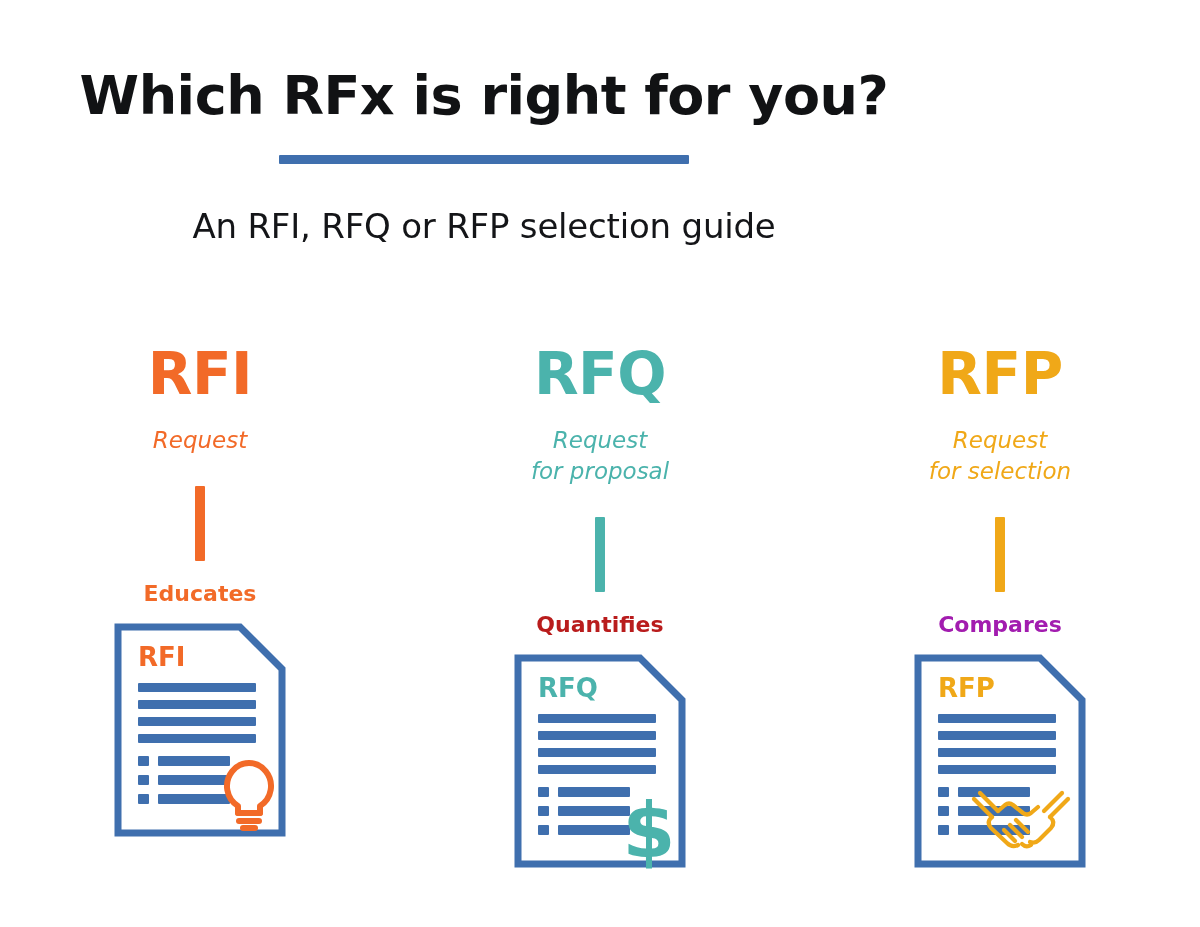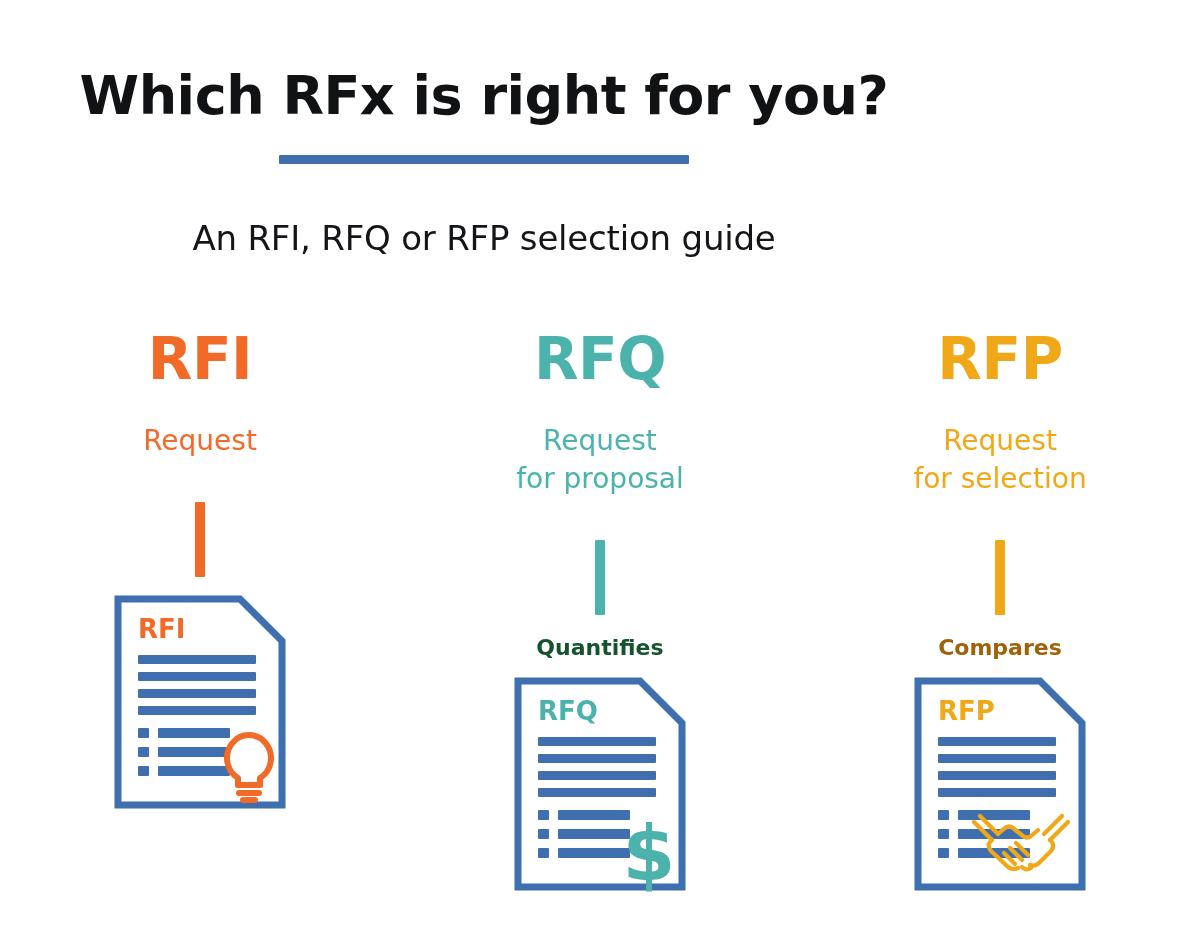--- a/index.html
+++ b/index.html
@@ -33,57 +33,58 @@
     line-height: 1.1;
   }
   .title-rule {
     width: 410px;
     height: 9px;
     background: #3f6fae;
     margin: 30px auto 0 auto;
     border-radius: 1px;
   }
   .page-subtitle {
-    margin: 16px;
+    margin: 4px;
     padding-top: 38px;
     font-size: 34px;
     font-weight: 400;
     color: #141518;
     letter-spacing: -0.2px;
   }
 
   
   .columns {
     position: absolute;
-    top: 330px;
+    top: 345px;
     left: 0;
     width: 1200px;
     display: flex;
     justify-content: flex-start;
   }
   .column {
     width: 400px;
     display: flex;
     flex-direction: column;
     align-items: center;
   }
   .col-acronym {
     font-size: 58px;
     font-weight: 700;
     line-height: 1;
     letter-spacing: -0.5px;
     margin: 0;
   }
   .col-expansion {
-    margin: 16px;
+    margin: 4px;
     padding-top: 18px;
-    font-size: 28px;
+    font-size: 23px;
     font-weight: 400;
     line-height: 1.35;
     text-align: center;
+    font-style: italic;
   }
   .connector {
     width: 10px;
     height: 75px;
     margin-top: 26px;
     border-radius: 1px;
   }
   .col-verb {
     margin: 0;
     padding-top: 22px;
@@ -115,20 +116,21 @@
 </div>
 
 <div class="columns">
 
   <div class="column">
     <div class="col-acronym" style="color: rgb(242, 106, 40);">RFI</div>
     <div class="col-expansion" style="color: rgb(242, 106, 40);">
       <span>Request</span><br>
     </div>
     <div class="connector" style="background: rgb(242, 106, 40);"></div>
+    <div class="col-verb" style="color: rgb(242, 106, 40);">Educates</div>
 
     <div class="doc-wrap">
       <svg class="doc-svg" viewBox="0 0 176 218" xmlns="http://www.w3.org/2000/svg">
 
         <path d="M6 6 H128 L170 48 V212 H6 Z" fill="#ffffff" stroke="#3f6fae" stroke-width="7" stroke-linejoin="miter"></path>
 
         <text x="26" y="45" font-family="DejaVu Sans, Liberation Sans, sans-serif" font-size="26" font-weight="700" fill="#f26a28">RFI</text>
 
         <g fill="#3f6fae">
           <rect x="26" y="62" width="118" height="9" rx="1"></rect>
@@ -156,21 +158,21 @@
     </div>
   </div>
 
   <div class="column">
     <div class="col-acronym" style="color: rgb(75, 179, 172);">RFQ</div>
     <div class="col-expansion" style="color: rgb(75, 179, 172);">
       <span>Request</span><br>
       <span>for proposal</span>
     </div>
     <div class="connector" style="background: rgb(75, 179, 172);"></div>
-    <div class="col-verb" style="color: #14532d;">Quantifies</div>
+    <div class="col-verb" style="color: #b91c1c;">Quantifies</div>
 
     <div class="doc-wrap">
       <svg class="doc-svg" viewBox="0 0 176 218" xmlns="http://www.w3.org/2000/svg">
         <path d="M6 6 H128 L170 48 V212 H6 Z" fill="#ffffff" stroke="#3f6fae" stroke-width="7" stroke-linejoin="miter"></path>
         <text x="26" y="45" font-family="DejaVu Sans, Liberation Sans, sans-serif" font-size="26" font-weight="700" fill="#4bb3ac">RFQ</text>
         <g fill="#3f6fae">
           <rect x="26" y="62" width="118" height="9" rx="1"></rect>
           <rect x="26" y="79" width="118" height="9" rx="1"></rect>
           <rect x="26" y="96" width="118" height="9" rx="1"></rect>
           <rect x="26" y="113" width="118" height="9" rx="1"></rect>
@@ -188,21 +190,21 @@
     </div>
   </div>
 
   <div class="column">
     <div class="col-acronym" style="color: rgb(240, 168, 24);">RFP</div>
     <div class="col-expansion" style="color: rgb(240, 168, 24);">
       <span>Request</span><br>
       <span>for selection</span>
     </div>
     <div class="connector" style="background: rgb(240, 168, 24);"></div>
-    <div class="col-verb" style="color: #a16207;">Compares</div>
+    <div class="col-verb" style="color: #a21caf;">Compares</div>
 
     <div class="doc-wrap">
       <svg class="doc-svg" viewBox="0 0 176 218" xmlns="http://www.w3.org/2000/svg">
         <path d="M6 6 H128 L170 48 V212 H6 Z" fill="#ffffff" stroke="#3f6fae" stroke-width="7" stroke-linejoin="miter"></path>
         <text x="26" y="45" font-family="DejaVu Sans, Liberation Sans, sans-serif" font-size="26" font-weight="700" fill="#f0a818">RFP</text>
         <g fill="#3f6fae">
           <rect x="26" y="62" width="118" height="9" rx="1"></rect>
           <rect x="26" y="79" width="118" height="9" rx="1"></rect>
           <rect x="26" y="96" width="118" height="9" rx="1"></rect>
           <rect x="26" y="113" width="118" height="9" rx="1"></rect>

